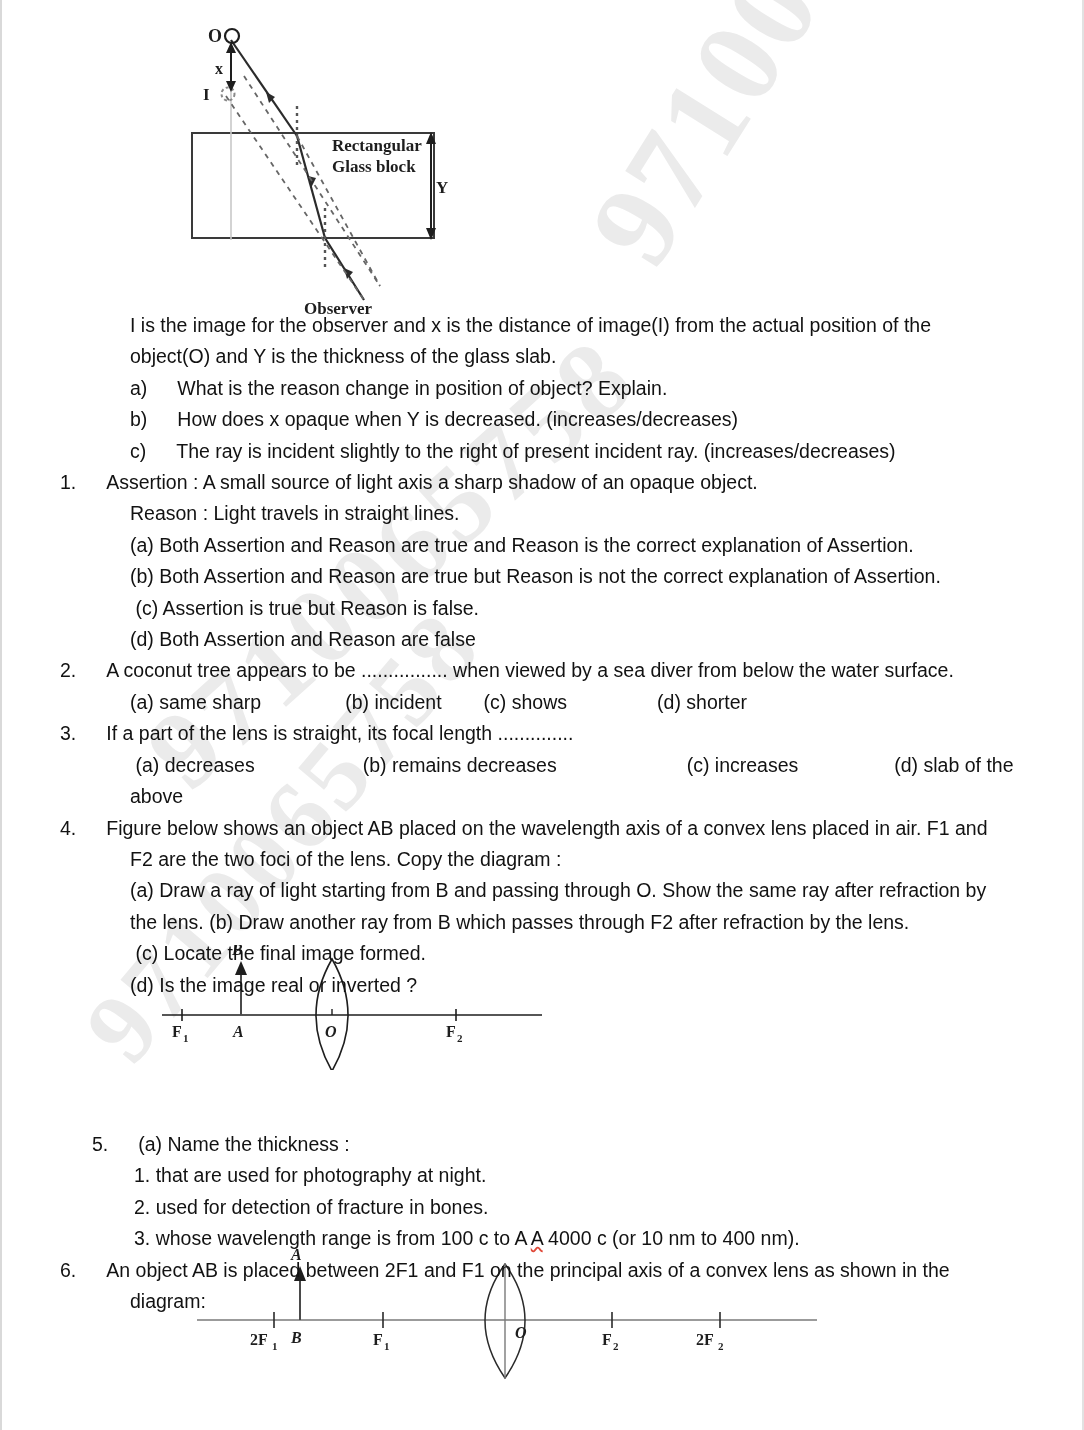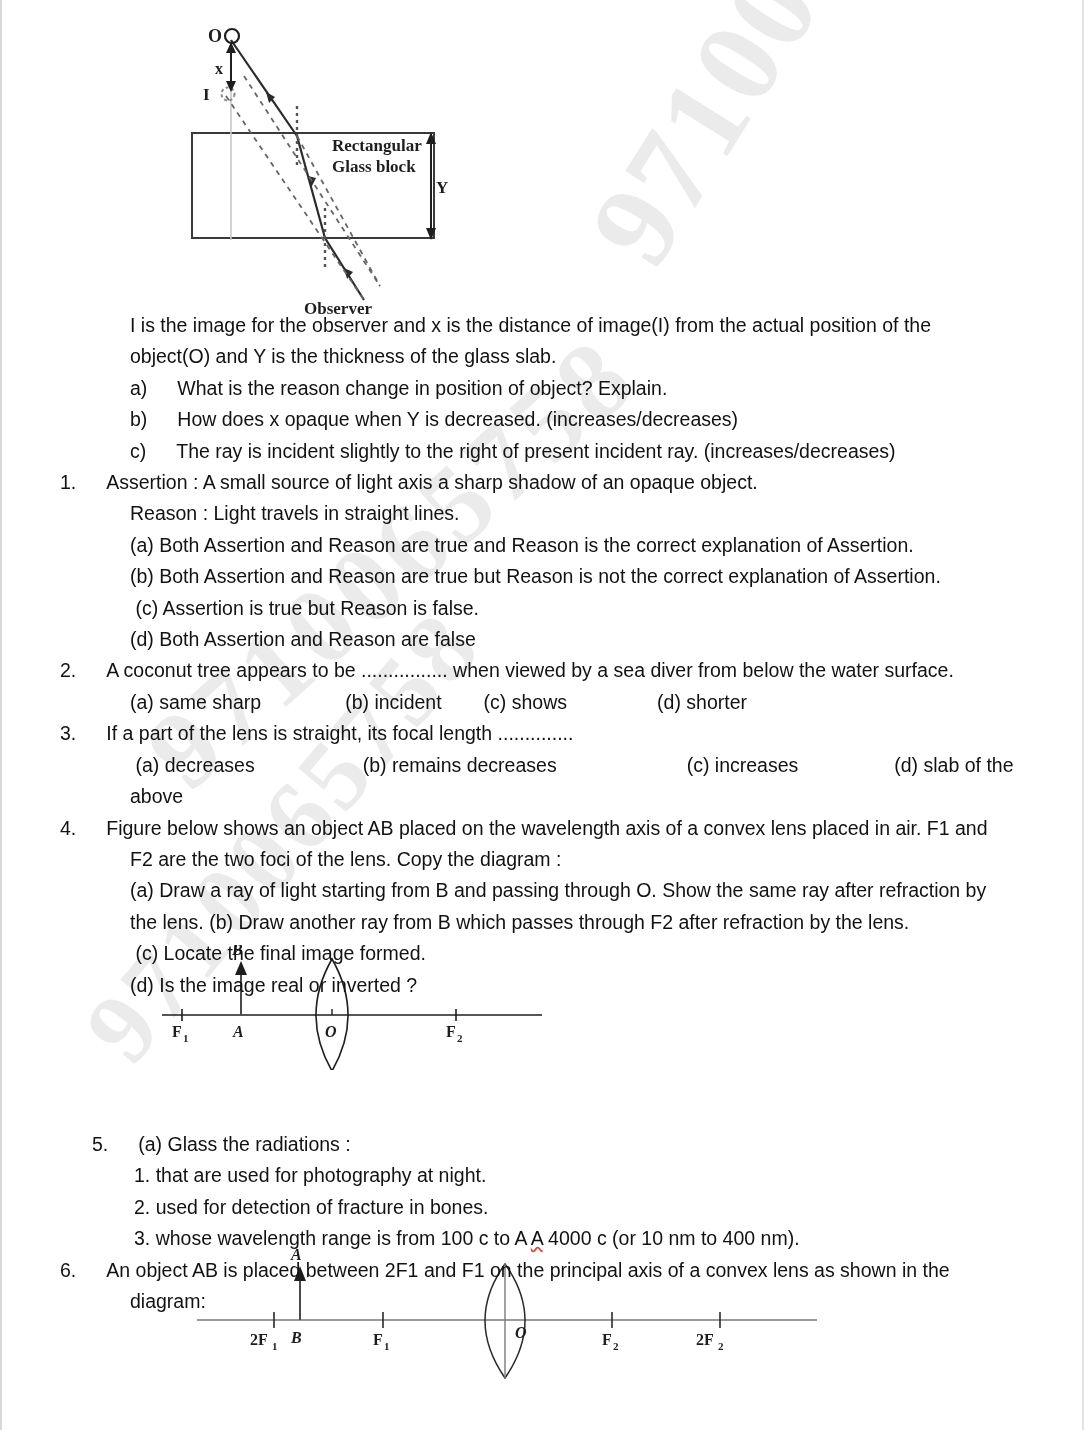--- a/index.html
+++ b/index.html
@@ -255,21 +255,21 @@
 
     <div class="ln i-num"><span>4.</span><span class="tab-b"></span><span>Figure below shows an object AB placed on the wavelength axis of a convex lens placed in air. F1 and</span></div>
     <div class="ln i-body">F2 are the two foci of the lens. Copy the diagram :</div>
     <div class="ln i-body">(a) Draw a ray of light starting from B and passing through O. Show the same ray after refraction by</div>
     <div class="ln i-body">the lens. (b) Draw another ray from B which passes through F2 after refraction by the lens.</div>
     <div class="ln i-body"> (c) Locate the final image formed.</div>
     <div class="ln i-body">(d) Is the image real or inverted ?</div>
 
     <div class="spacer-lens-1"></div>
 
-    <div class="ln i-q5"><span>5.</span><span class="tab-b"></span><span>(a) Glass the radiations :</span></div>
+    <div class="ln i-q5"><span>5.</span><span class="tab-b"></span><span>(a) Name the thickness :</span></div>
     <div class="ln i-q5sub">1. that are used for photography at night.</div>
     <div class="ln i-q5sub">2. used for detection of fracture in bones.</div>
     <div class="ln i-q5sub"><span>3. whose wavelength range is from 100 c to A </span><span class="misspelled">A</span><span> 4000 c (or 10 nm to 400 nm).</span></div>
 
     <div class="ln i-num"><span>6.</span><span class="tab-b"></span><span>An object AB is placed between 2F1 and F1 on the principal axis of a convex lens as shown in the</span></div>
     <div class="ln i-body">diagram:</div>
 
     <div class="spacer-lens-2"></div>
 
   </div>

